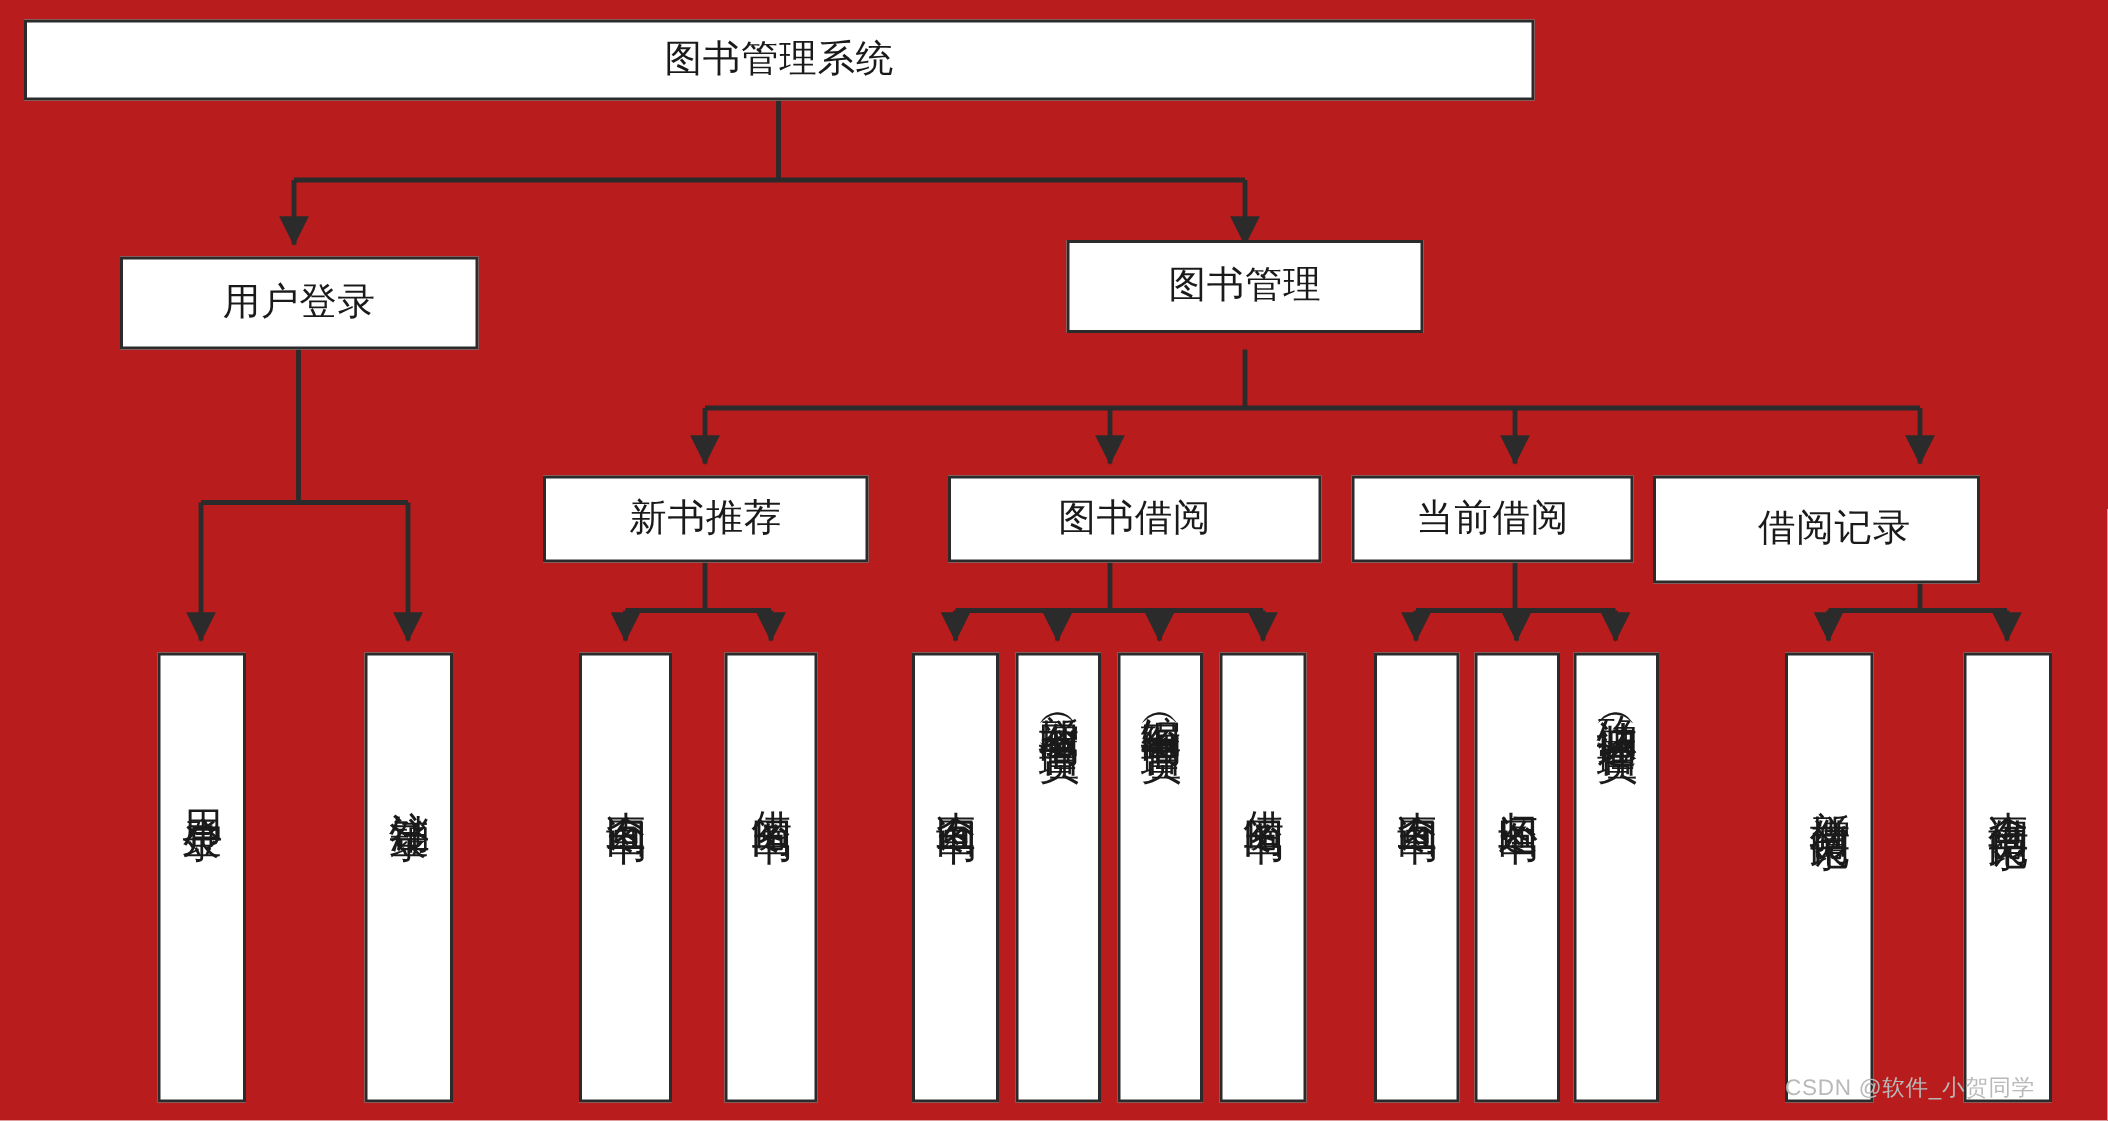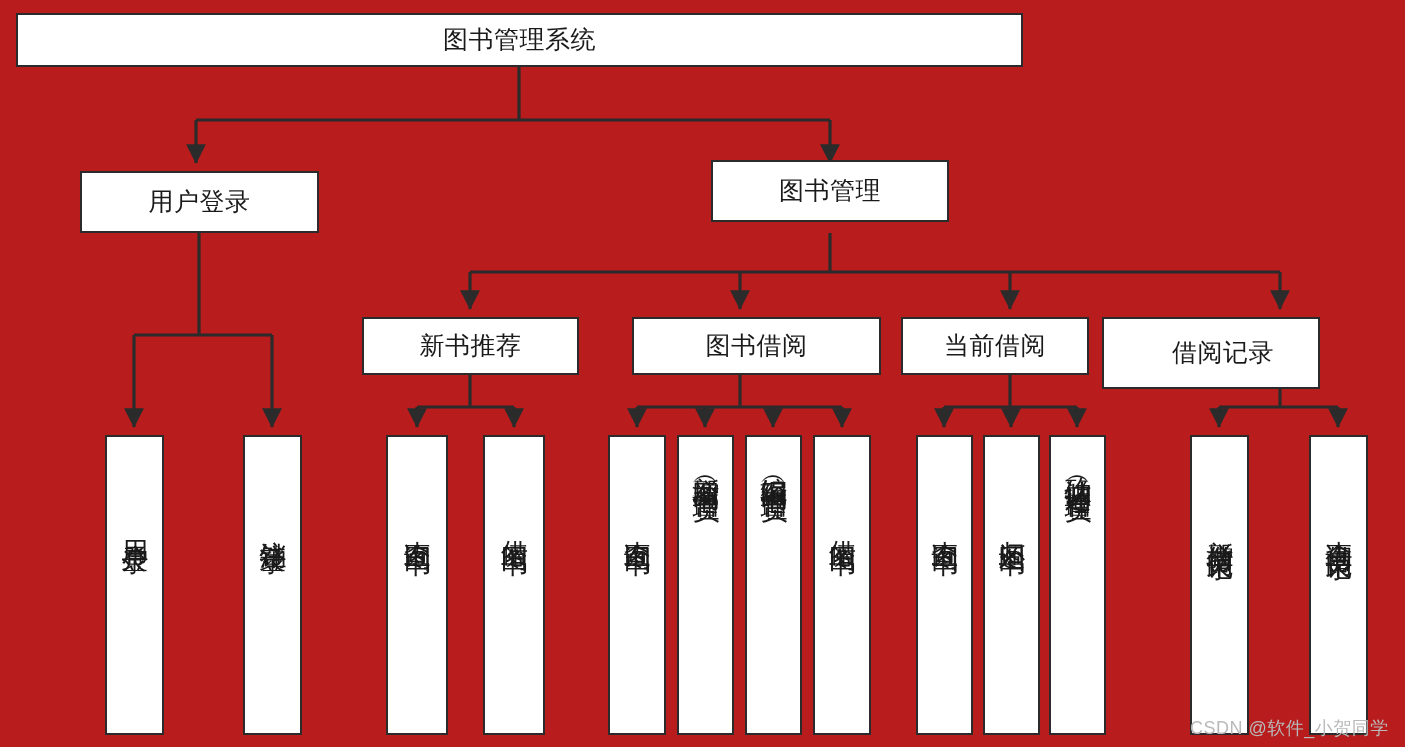--- a/index.html
+++ b/index.html
@@ -60,21 +60,21 @@
     white-space: nowrap;
   }
   .node.vertical.mid .node-label {
     padding-top: 68px;
   }
   .node.vertical.tall .node-label {
     padding-top: 4px;
   }
   .watermark {
     position: absolute;
-    font-size: 18px;
+    font-size: 15px;
     color: #b9b9b9;
     white-space: nowrap;
     letter-spacing: 0.5px;
   }
 </style>
 </head>
 <body>
 
 <div id="canvas">
   <svg id="edges" viewBox="0 0 1405 747" xmlns="http://www.w3.org/2000/svg">

